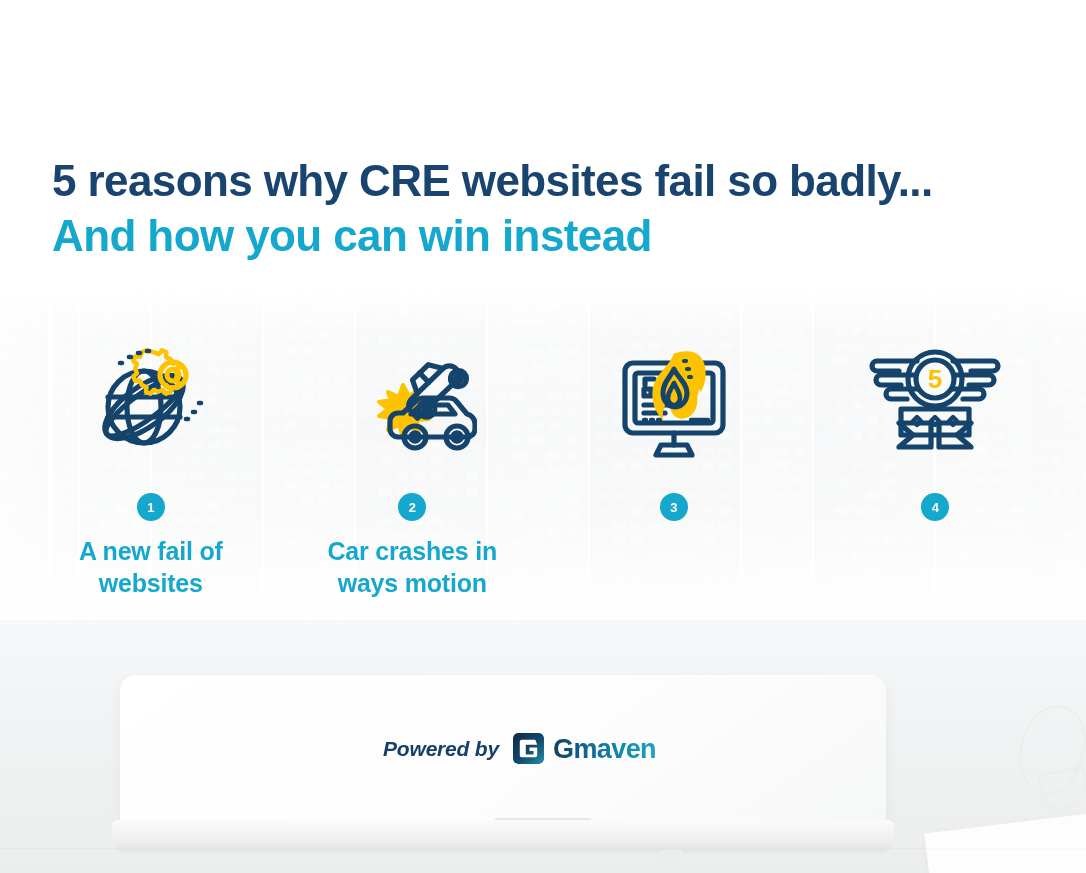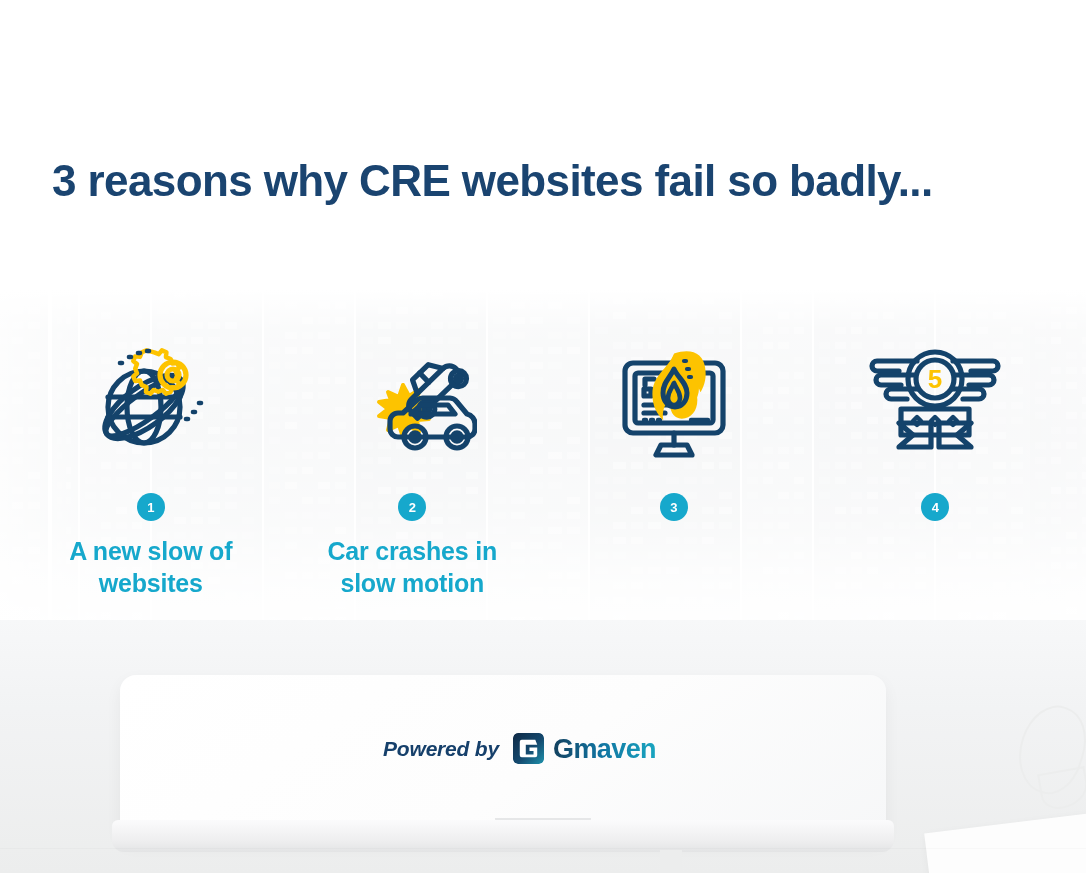--- a/index.html
+++ b/index.html
@@ -1724,21 +1724,22 @@
       <div class="laptop-notch"></div>
       <div class="laptop-base"></div>
       <div class="laptop-stem"></div>
       <div class="desk-edge"></div>
     </div>
   </div>
 
   <div class="content">
 
     <div class="headline">
-      <div class="l1">3 reasons why CRE websites fail so badly...</div>
+      <div class="l1">5 reasons why CRE websites fail so badly...</div>
+      <div class="l2">And how you can win instead</div>
     </div>
 
     <div class="cards">
 
       <div class="card">
         <div class="card-icon">
           <svg width="130" height="130" viewBox="0 0 130 130" fill="none" stroke="#14436b" stroke-width="5.2" stroke-linecap="round" stroke-linejoin="round">
             <circle cx="58" cy="72" r="36"></circle>
             <ellipse cx="58" cy="72" rx="17" ry="36"></ellipse>
             <line x1="22" y1="62" x2="94" y2="62"></line>
@@ -1755,21 +1756,21 @@
               <line x1="43" y1="22" x2="45" y2="22"></line>
               <line x1="52" y1="18" x2="54" y2="18"></line>
               <line x1="61" y1="16" x2="63" y2="16"></line>
               <line x1="113" y1="68" x2="115" y2="68"></line>
               <line x1="107" y1="77" x2="109" y2="77"></line>
               <line x1="100" y1="84" x2="102" y2="84"></line>
             </g>
           </svg>
         </div>
         <div class="badge">1</div>
-        <div class="card-title">A new slow of websites</div>
+        <div class="card-title">A new fail of websites</div>
       </div>
 
       <div class="card">
         <div class="card-icon">
           <svg width="130" height="130" viewBox="0 0 130 130" fill="none" stroke="#14436b" stroke-width="5.2" stroke-linecap="round" stroke-linejoin="round">
 
             <path d="M41 57 l11 5 4-12 6 11 10-6 -2 12 12 1 -9 8 9 8 -12 1 2 12 -10-6 -6 11 -4-12 -11 5 3-12 -12-2 9-7 -9-7 12-2z" fill="#fdc300" stroke="#fdc300" stroke-width="4"></path>
 
             <g transform="rotate(-44 86 46)">
               <path d="M58 44 h44 a9 9 0 0 1 9 9 v9 h-62 v-9 a9 9 0 0 1 9 -9z"></path>
@@ -1785,21 +1786,21 @@
               <path d="M54 96 h66 a8 8 0 0 0 8 -8 v-5 a10 10 0 0 0 -8 -10 l-10 -12 a9 9 0 0 0 -7 -4 h-27 a9 9 0 0 0 -6 2 l-14 13 h-5 a8 8 0 0 0 -8 8 v8 a8 8 0 0 0 8 8z"></path>
               <path d="M64 73 l10 -9 h27 l7 9z"></path>
               <circle cx="68" cy="96" r="11"></circle>
               <circle cx="68" cy="96" r="4.2"></circle>
               <circle cx="110" cy="96" r="11"></circle>
               <circle cx="110" cy="96" r="4.2"></circle>
             </g>
           </svg>
         </div>
         <div class="badge">2</div>
-        <div class="card-title">Car crashes in slow motion</div>
+        <div class="card-title">Car crashes in ways motion</div>
       </div>
 
       <div class="card">
         <div class="card-icon">
           <svg width="130" height="130" viewBox="0 0 130 130" fill="none" stroke="#14436b" stroke-width="5.2" stroke-linecap="round" stroke-linejoin="round">
             <rect x="16" y="28" width="98" height="70" rx="8"></rect>
             <rect x="26" y="38" width="78" height="50" rx="3"></rect>
             <polyline points="36,50 36,44 45,44"></polyline>
             <rect x="35" y="54" width="7" height="7"></rect>
             <line x1="35" y1="70" x2="62" y2="70"></line>

